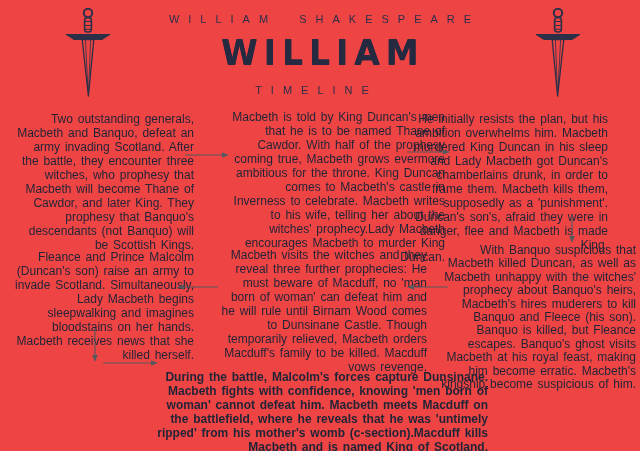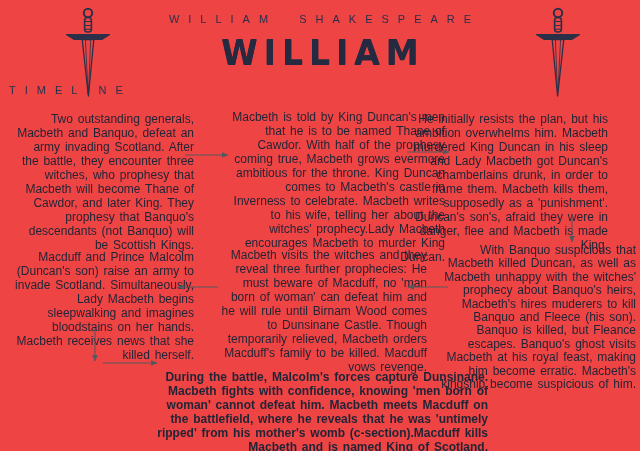--- a/index.html
+++ b/index.html
@@ -33,21 +33,21 @@
     font-size: 33px;
     font-weight: 800;
     letter-spacing: 6px;
     text-indent: 6px;
     color: #252a41;
     text-shadow: 0 0.5px 0 #252a41;
   }
   .subtitle {
     position: absolute;
     top: 84px; left: 0; right: 16px;
-    text-align: left;
+    text-align: center;
     font-size: 11px;
     font-weight: 500;
     letter-spacing: 9px;
     text-indent: 9px;
     color: #2a2f4a;
   }
   .dagger {
     position: absolute;
     top: 6px;
     width: 60px;
@@ -111,21 +111,21 @@
 
   <div class="author">WILLIAM SHAKESPEARE</div>
   <div class="title">WILLIAM</div>
   <div class="subtitle">TIMELINE</div>
 
   <div class="event ev1">Two outstanding generals, Macbeth and Banquo, defeat an army invading Scotland. After the battle, they encounter three witches, who prophesy that Macbeth will become Thane of Cawdor, and later King. They prophesy that Banquo's descendants (not Banquo) will be Scottish Kings.</div>
   <div class="event ev2">Macbeth is told by King Duncan's men that he is to be named Thane of Cawdor. With half of the prophesy coming true, Macbeth grows evermore ambitious for the throne. King Duncan comes to Macbeth's castle in Inverness to celebrate. Macbeth writes to his wife, telling her about the witches' prophecy.Lady Macbeth encourages Macbeth to murder King Duncan.</div>
   <div class="event ev3">He initially resists the plan, but his ambition overwhelms him. Macbeth murdered King Duncan in his sleep and Lady Macbeth got Duncan's chamberlains drunk, in order to frame them. Macbeth kills them, supposedly as a 'punishment'. Duncan's son's, afraid they were in danger, flee and Macbeth is made King.</div>
   <div class="event ev5">Macbeth visits the witches and they reveal three further prophecies: He must beware of Macduff, no 'man born of woman' can defeat him and he will rule until Birnam Wood comes to Dunsinane Castle. Though temporarily relieved, Macbeth orders Macduff's family to be killed. Macduff vows revenge.</div>
   <div class="event ev4">With Banquo suspicious that Macbeth killed Duncan, as well as Macbeth unhappy with the witches' prophecy about Banquo's heirs, Macbeth's hires muderers to kill Banquo and Fleece (his son). Banquo is killed, but Fleance escapes. Banquo's ghost visits Macbeth at his royal feast, making him become erratic. Macbeth's kingship become suspicious of him.</div>
-  <div class="event ev6">Macduff and Prince Malcolm (Duncan's son) raise an army to invade Scotland. Simultaneously, Lady Macbeth begins sleepwalking and imagines bloodstains on her hands. Macbeth receives news that she killed herself.</div>
+  <div class="event ev6">Fleance and Prince Malcolm (Duncan's son) raise an army to invade Scotland. Simultaneously, Lady Macbeth begins sleepwalking and imagines bloodstains on her hands. Macbeth receives news that she killed herself.</div>
   <div class="event ev7">During the battle, Malcolm's forces capture Dunsinane. Macbeth fights with confidence, knowing 'men born of woman' cannot defeat him. Macbeth meets Macduff on the battlefield, where he reveals that he was 'untimely ripped' from his mother's womb (c-section).Macduff kills Macbeth and is named King of Scotland.</div>
 
   <svg class="connectors" width="640" height="451" viewBox="0 0 640 451" aria-hidden="true">
     <defs>
       <marker id="arr" markerWidth="7" markerHeight="7" refX="5.5" refY="3" orient="auto">
         <path d="M0,0.4 L6,3 L0,5.6 Z" fill="#55585f"></path>
       </marker>
     </defs>
     <g stroke="#55585f" stroke-width="1.1">
       <line x1="185" y1="155" x2="228" y2="155" marker-end="url(#arr)"></line>

